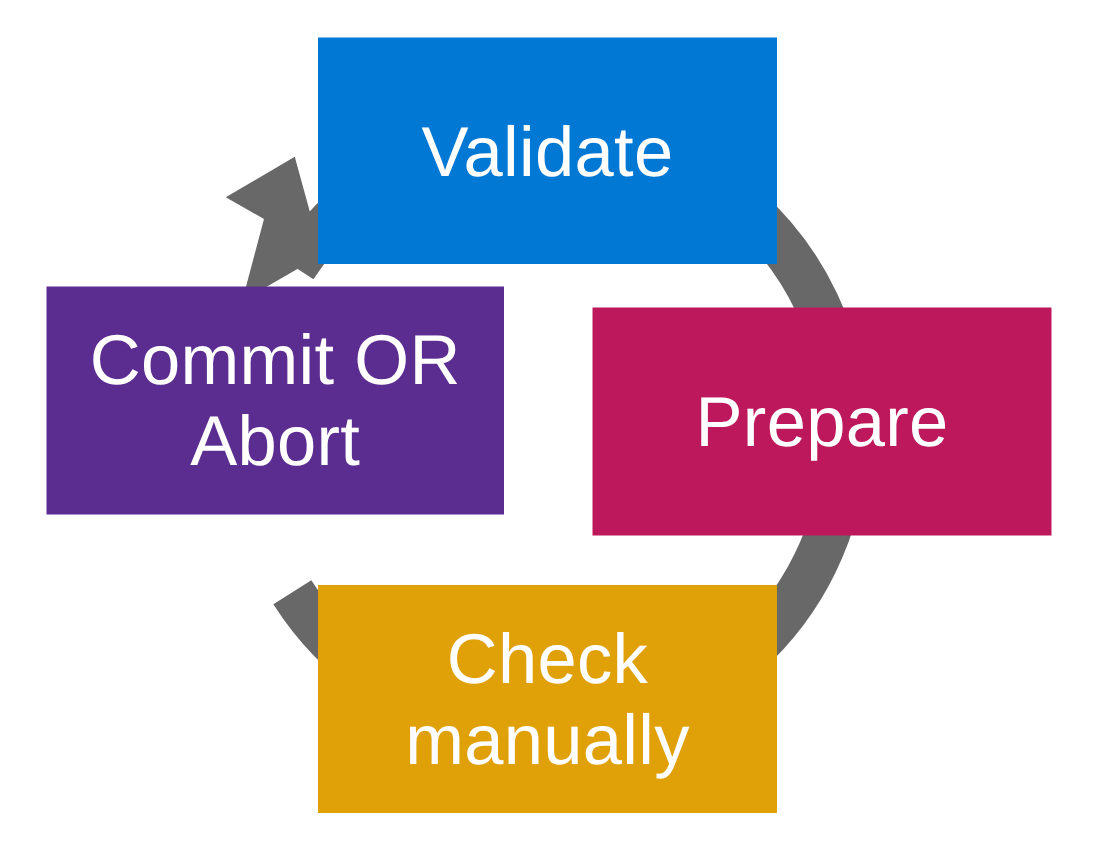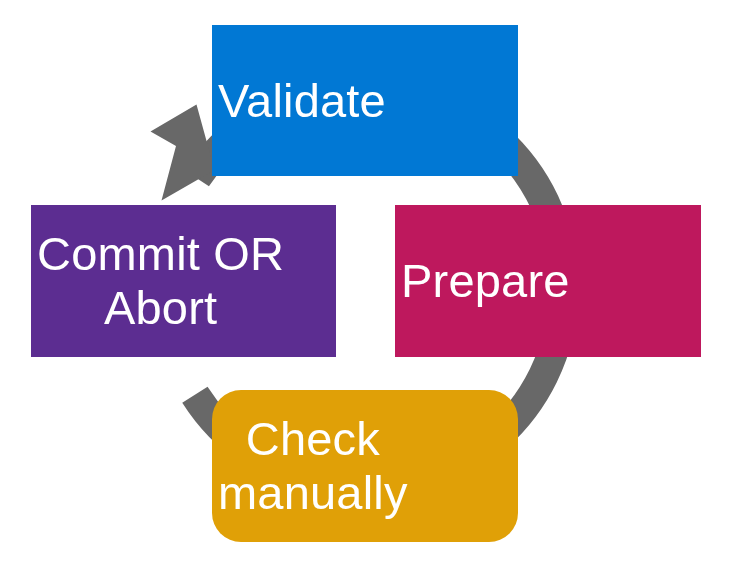--- a/index.html
+++ b/index.html
@@ -21,21 +21,21 @@
     position: absolute;
     left: 0;
     top: 0;
     width: 731px;
     height: 571px;
   }
   .node {
     position: absolute;
     display: flex;
     align-items: center;
-    justify-content: flex-start;
+    justify-content: center;
     text-align: center;
     color: #ffffff;
     font-family: "Liberation Sans", sans-serif;
     font-weight: 300;
     font-size: 47px;
     line-height: 1.14;
     letter-spacing: 0.2px;
     box-sizing: border-box;
     padding: 2px 6px;
     white-space: pre-line;
@@ -53,25 +53,24 @@
     width: 306px;
     height: 152px;
     background: #00b294;
   }
   #node-check {
     left: 212px;
     top: 390px;
     width: 306px;
     height: 152px;
     background: #e0a007;
-    border-radius: 29px;
   }
   #node-commit {
     left: 31px;
-    top: 205px;
+    top: 191px;
     width: 305px;
     height: 152px;
     background: #5c2d91;
   }
 </style>
 </head>
 <body>
 
 <div id="canvas" style="background: rgb(255, 255, 255);">
 

